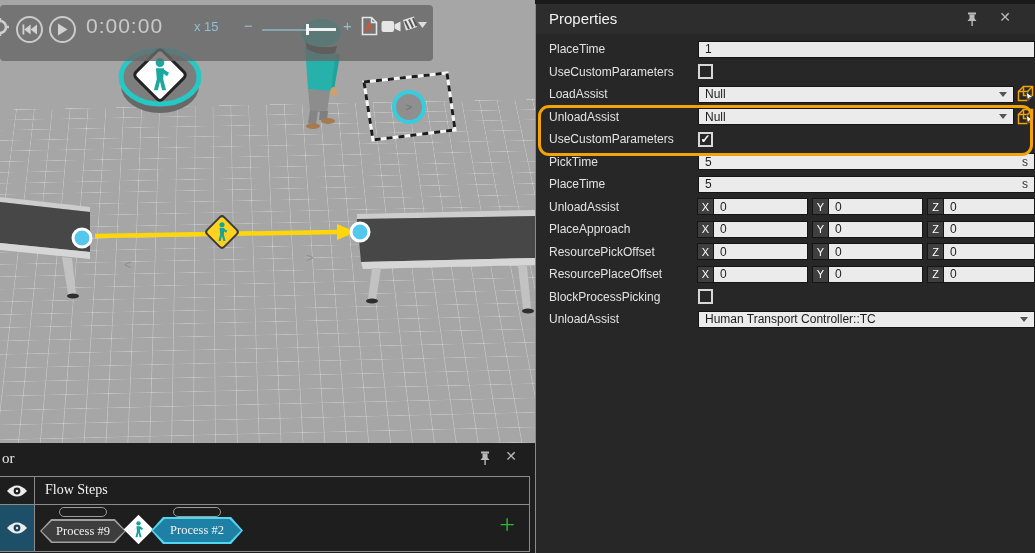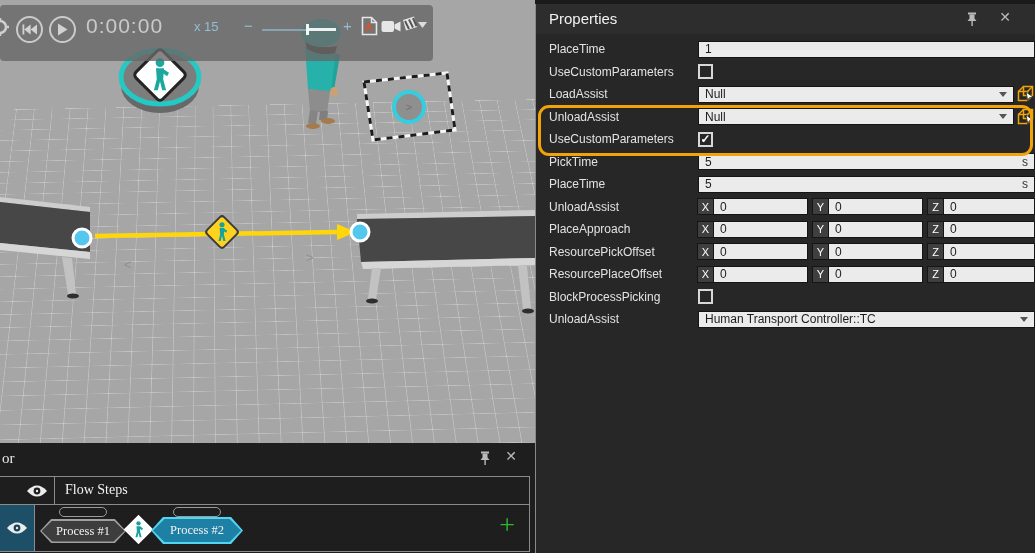--- a/index.html
+++ b/index.html
@@ -69,21 +69,21 @@
                    border:3px solid #f2a30a; border-radius:11px; pointer-events:none; z-index:3; }
 
   
   #flow-editor { position:absolute; left:0; top:443px; width:535px; height:110px;
                  background:#1e1e1e; color:#e8e8e8; z-index:6;font-family:Liberation Serif, serif; }
   #fe-header { position:relative; height:32px; }
   #fe-title { position:absolute; left:2px; top:7px; font-size:15px; color:#e8e8e8; }
   #fe-table { position:absolute; left:0; top:33px; width:530px;
               border-top:1px solid #8b8b8b; border-right:1px solid #8b8b8b; }
   .fe-row { display:flex; }
-  .fe-row-head { height:28px; border-bottom:1px solid #8b8b8b;padding-left:20px; }
+  .fe-row-head { height:28px; border-bottom:1px solid #8b8b8b; }
   .fe-row-body { height:47px; border-bottom:1px solid #8b8b8b; }
   .eye-cell { width:35px; border-right:1px solid #8b8b8b; display:flex;
               align-items:center; justify-content:center; flex:0 0 auto; }
   .eye-cell.sel { background:#1d5068; }
   .fe-content { flex:1; position:relative; }
   #fe-steps-label { position:absolute; left:10px; top:5px; font-size:14px; color:#f2f2f2; }
   .ghost-capsule { position:absolute; width:48px; height:10px; border:1px solid #9a9a9a;
                    border-radius:5px; top:2px; }
   .hex { position:absolute; }
   .hex .hex-border, .hex .hex-fill { position:absolute;
@@ -478,21 +478,21 @@
             <path d="M1 7 Q11 -4 21 7 Q11 18 1 7 Z" fill="#ececec"></path>
             <circle cx="11" cy="7" r="3.4" fill="#17445a"></circle>
             <circle cx="11" cy="7" r="1.2" fill="#ececec"></circle>
           </svg>
         </div>
         <div class="fe-content">
           <div class="ghost-capsule" style="left:24px;"></div>
           <div class="ghost-capsule" style="left:138px;"></div>
           <div class="hex" id="hex1">
             <div class="hex-border"></div>
-            <div class="hex-fill">Process #1</div>
+            <div class="hex-fill">Process #9</div>
           </div>
           <div id="step-diamond">
             <svg width="21" height="21" viewBox="-10.5 -13 21 26" class="i-svg">
               <use href="#person-glyph" fill="#17a39b" transform="scale(0.9)"></use>
             </svg>
           </div>
           <div class="hex" id="hex2">
             <div class="hex-border"></div>
             <div class="hex-fill">Process #2</div>
           </div>

